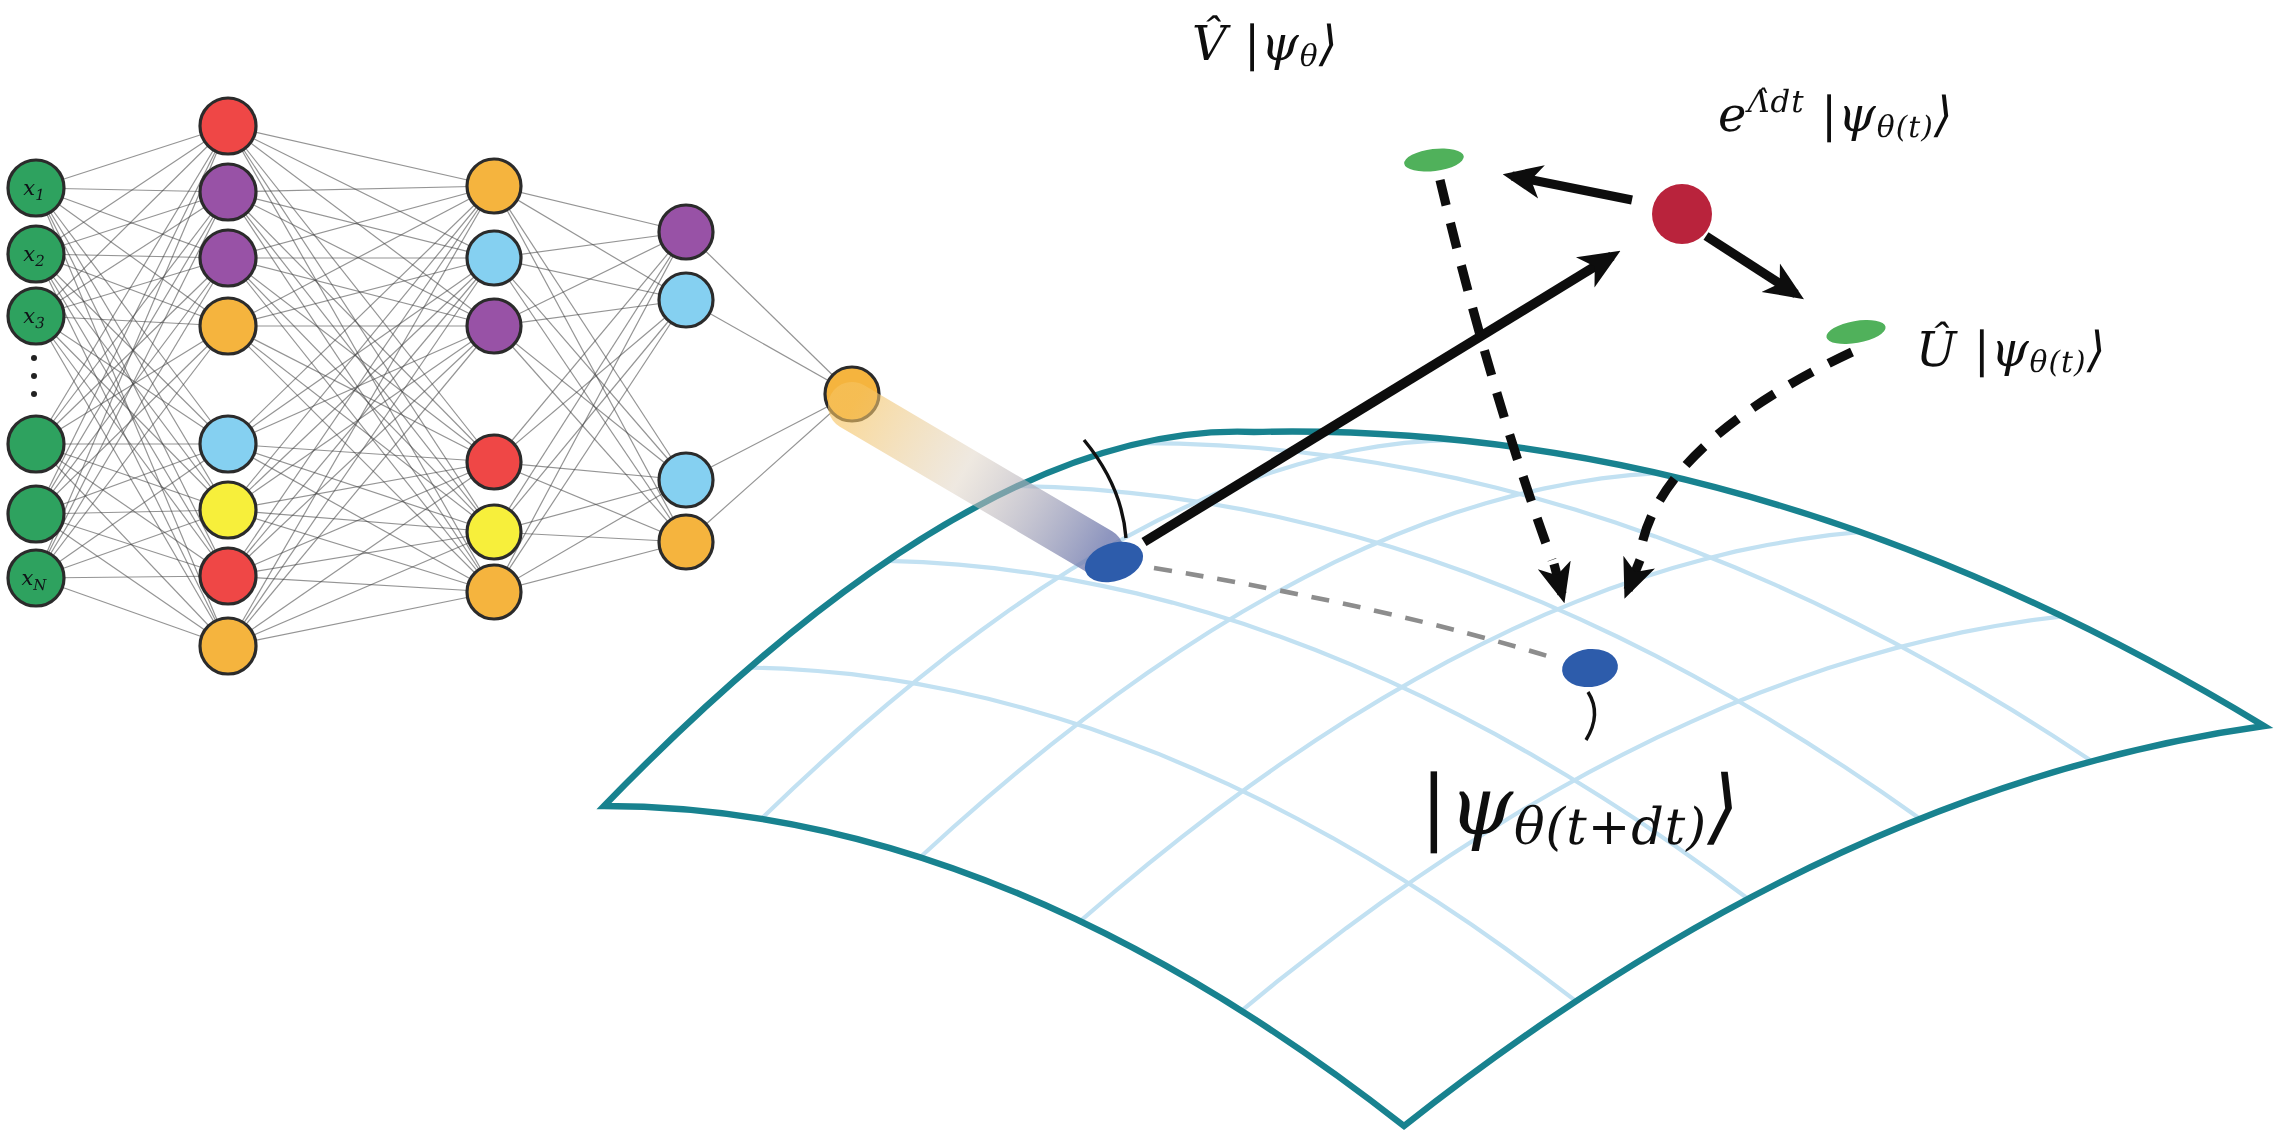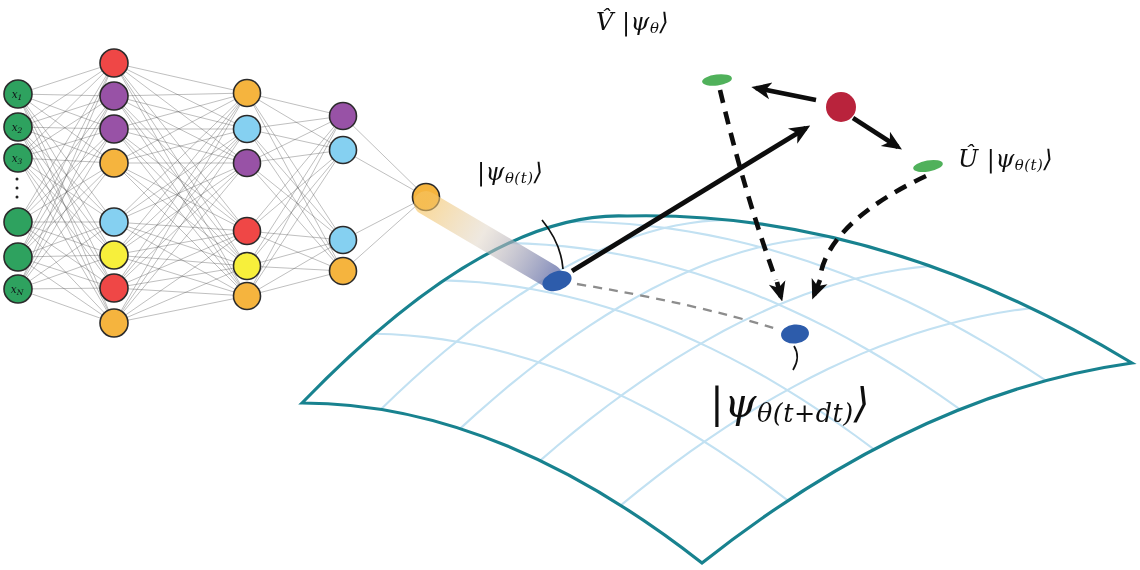--- a/index.html
+++ b/index.html
@@ -10,21 +10,21 @@
   .stage svg{position:absolute;left:0;top:0;}
   .mlabel{
     position:absolute;line-height:1;white-space:nowrap;color:#0e0e0e;
     font-family:"DejaVu Serif","Liberation Serif","DejaVu Sans",serif;
     font-style:italic;font-size:24px;letter-spacing:0.5px;
   }
   .seg-sub{font-size:0.62em;vertical-align:-0.2em;}
   .seg-sup{font-size:0.64em;vertical-align:0.62em;}
   #label-v-psi{left:596px;top:10px;}
   #label-exp-psi{left:859px;top:44px;}
-  #label-u-psi{left:958px;top:147px;font-style:italic;}
+  #label-u-psi{left:958px;top:163px;font-style:italic;}
   #label-psi-t{left:477px;top:160px;}
   #label-psi-tdt{left:710px;top:383px;font-size:41px;font-style:italic;}
 </style>
 </head>
 <body>
 
 <div class="stage">
   <svg width="1140" height="570" viewBox="0 0 1140 570">
     <defs>
       <linearGradient id="bandGrad" gradientUnits="userSpaceOnUse" x1="426" y1="203" x2="550" y2="276">
@@ -232,16 +232,16 @@
     <circle cx="841" cy="107" r="15" fill="#b9233c"></circle>
     <ellipse cx="557" cy="281" rx="15" ry="9.5" transform="rotate(-18 557 281)" fill="#2d5cab"></ellipse>
     <ellipse cx="795" cy="334" rx="14" ry="9.5" transform="rotate(-6 795 334)" fill="#2d5cab"></ellipse>
 
     <line x1="572" y1="271" x2="806" y2="128" stroke="#0d0d0d" stroke-width="4.8" marker-end="url(#ah)"></line>
     <line x1="816" y1="100" x2="756" y2="88" stroke="#0d0d0d" stroke-width="4.6" marker-end="url(#ah)"></line>
     <line x1="853" y1="118" x2="898" y2="147" stroke="#0d0d0d" stroke-width="4.6" marker-end="url(#ah)"></line>
   </svg>
 
   <div class="mlabel" id="label-v-psi"><span class="seg-base">V̂</span><span class="seg-base"> |ψ</span><span class="seg-sub">θ</span><span class="seg-base">⟩</span></div>
+  <div class="mlabel" id="label-exp-psi"><span class="seg-base">e</span><span class="seg-sup">Λ̂dt</span><span class="seg-base"> |ψ</span><span class="seg-sub">θ(t)</span><span class="seg-base">⟩</span></div>
   <div class="mlabel" id="label-u-psi"><span class="seg-base">Û</span><span class="seg-base"> |ψ</span><span class="seg-sub">θ(t)</span><span class="seg-base">⟩</span></div>
-  <div class="mlabel" id="label-psi-t"><span class="seg-base">|ψ</span><span class="seg-sub">θ(t)</span><span class="seg-base">⟩</span></div>
   <div class="mlabel" id="label-psi-tdt"><span class="seg-base">|ψ</span><span class="seg-sub">θ(t+dt)</span><span class="seg-base">⟩</span></div>
 </div>
 
 </body></html>

